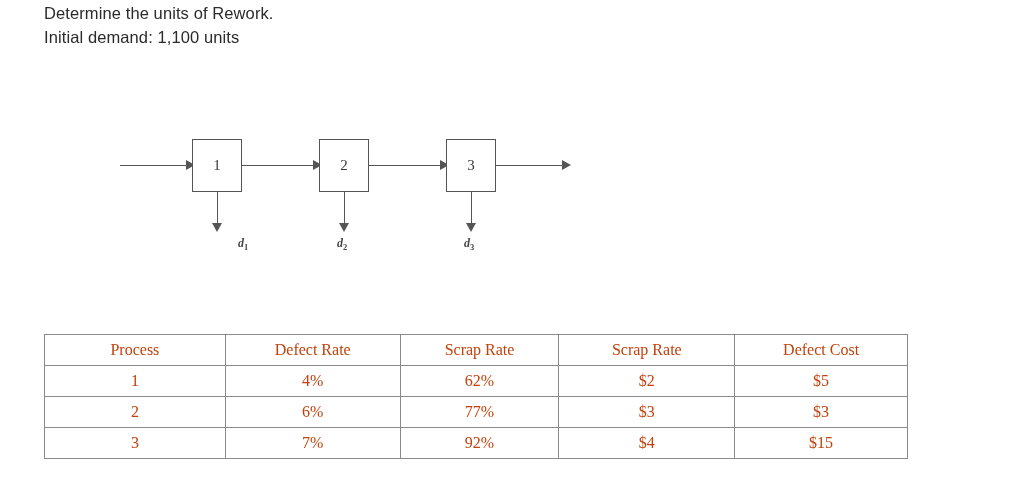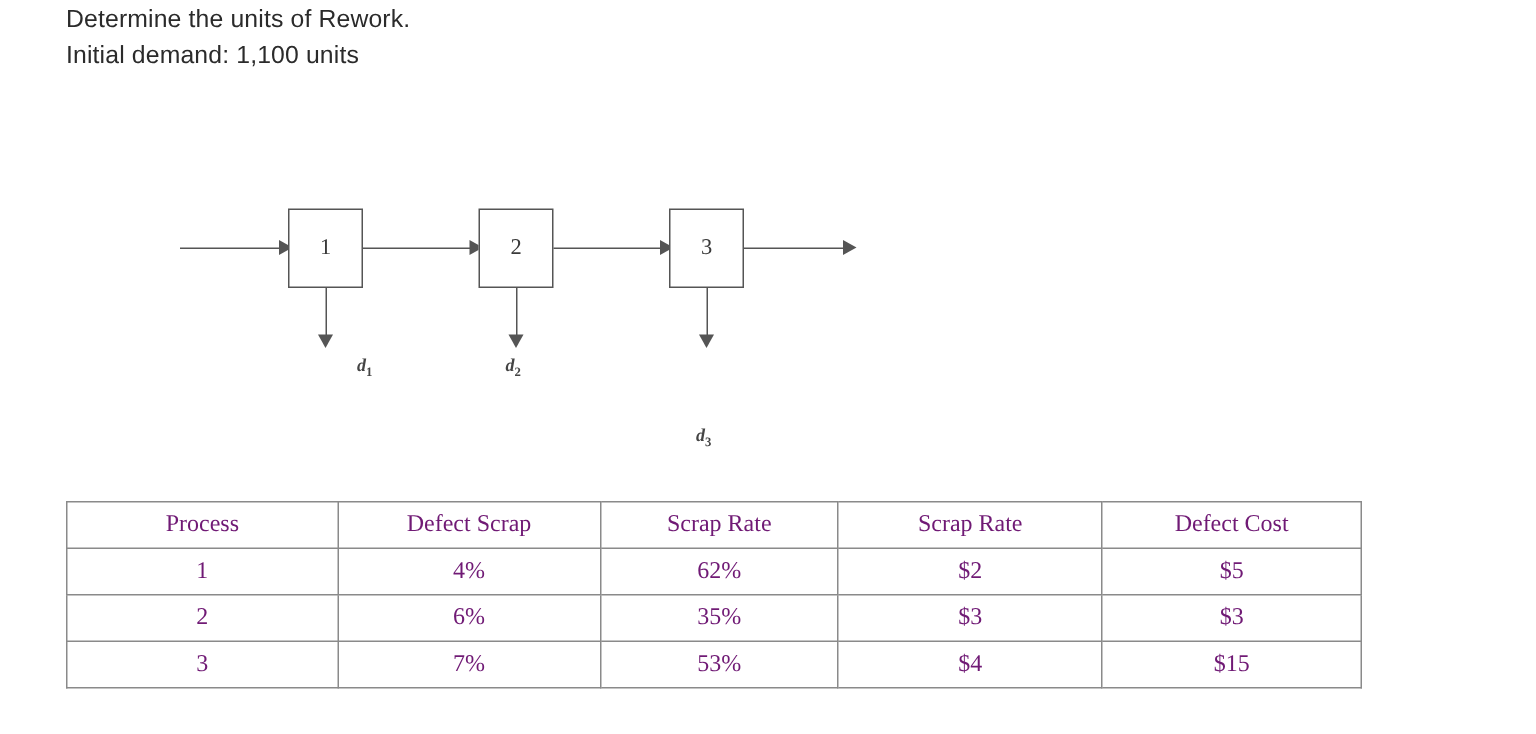--- a/index.html
+++ b/index.html
@@ -109,32 +109,32 @@
     font-style: italic;
     color: #444444;
     white-space: nowrap;
   }
   .d-label sub {
     font-size: 8.5px;
     font-style: normal;
   }
   #dlabel-1 { left: 88px; margin-left: 40px; }
   #dlabel-2 { left: 227px; text-align: right; }
-  #dlabel-3 { left: 354px; margin-top: 47px; }
+  #dlabel-3 { left: 354px; }
 
   
   table.data-table {
     position: absolute;
     left: 44px;
     top: 334px;
     width: 864px;
     border-collapse: collapse;
     font-family: "Liberation Serif", serif;
     font-size: 16px;
-    color: #701a75;
+    color: #c2410c;
     background: #ffffff;
   }
   table.data-table th,
   table.data-table td {
     border: 1px solid #8a8a8a;
     text-align: center;
     height: 30px;
     padding: 0;
     font-weight: normal;
   }
@@ -186,42 +186,42 @@
   <colgroup>
     <col class="c0">
       <col class="c1">
       <col class="c2">
       <col class="c3">
       <col class="c4">
   </colgroup>
   <thead>
     <tr>
       <th>Process</th>
-      <th>Defect Scrap</th>
+      <th>Defect Rate</th>
       <th>Scrap Rate</th>
       <th>Scrap Rate</th>
       <th>Defect Cost</th>
     </tr>
   </thead>
   <tbody>
     <tr>
       <td>1</td>
       <td>4%</td>
       <td>62%</td>
       <td>$2</td>
       <td>$5</td>
     </tr>
     <tr>
       <td>2</td>
       <td>6%</td>
-      <td>35%</td>
+      <td>77%</td>
       <td>$3</td>
       <td>$3</td>
     </tr>
     <tr>
       <td>3</td>
       <td>7%</td>
-      <td>53%</td>
+      <td>92%</td>
       <td>$4</td>
       <td>$15</td>
     </tr>
   </tbody>
 </table>
 
 </body></html>

